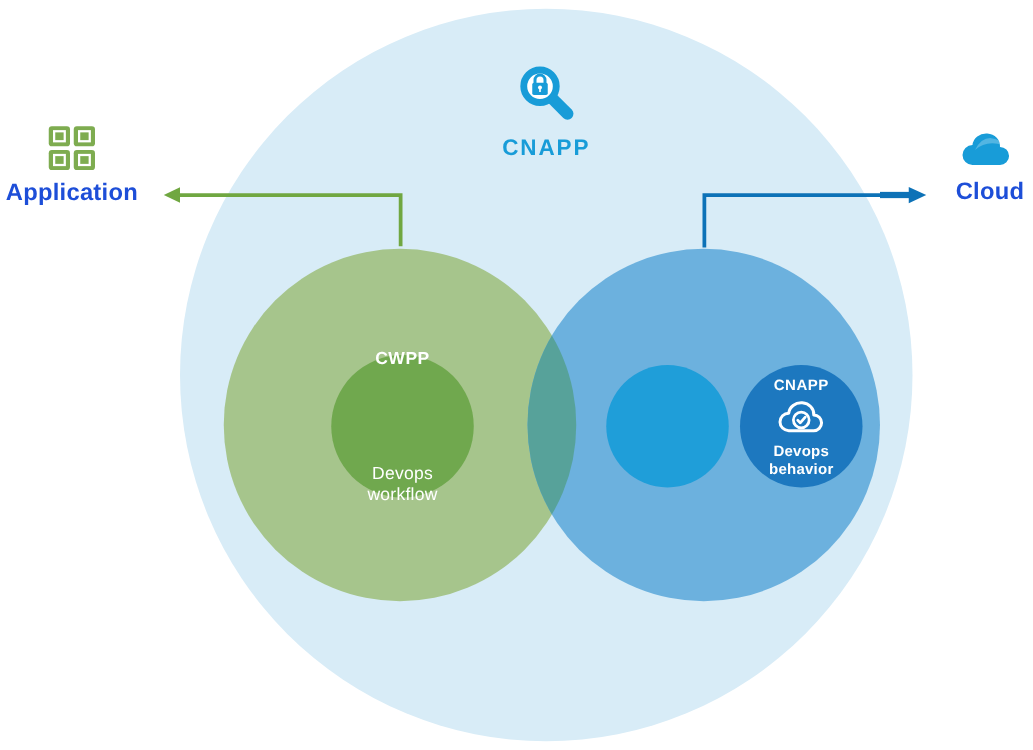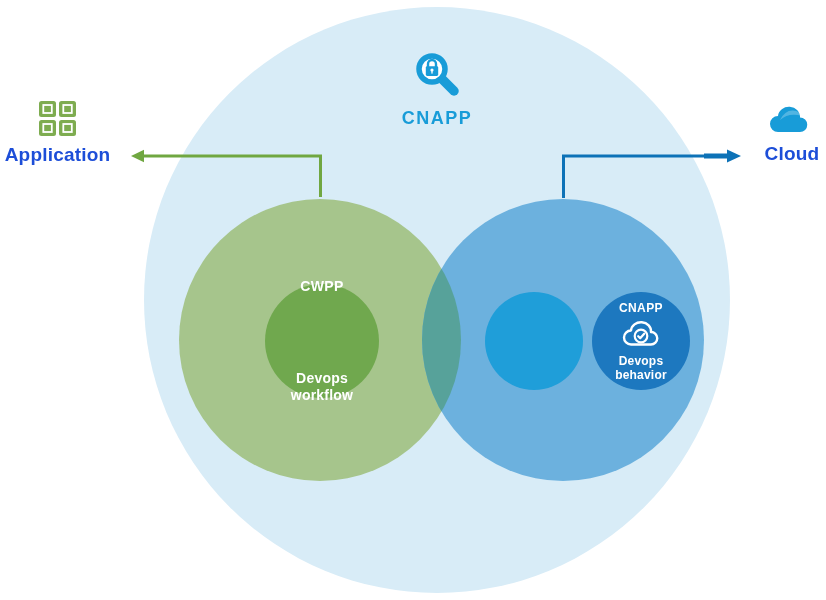--- a/index.html
+++ b/index.html
@@ -16,21 +16,21 @@
     font-weight:bold;font-size:18px;color:#189cd8;letter-spacing:1.5px;margin-top:7px;
   }
   .inner-circle{
     position:absolute;display:flex;flex-direction:column;align-items:center;
     justify-content:center;text-align:center;color:#ffffff;
   }
   #cwpp-content{left:265px;top:284px;width:114px;height:114px;gap:32px;}
   #ciem-content{left:485px;top:292px;width:98px;height:98px;}
   #cspm-content{left:592px;top:292px;width:98px;height:98px;}
   .circle-title-lg{font-weight:bold;font-size:14px;letter-spacing:.4px;}
-  .circle-sub-lg{font-weight:bold;font-size:14px;line-height:17px;letter-spacing:.2px;}
+  .circle-sub-lg{font-weight:normal;font-size:14px;line-height:17px;letter-spacing:.2px;}
   .circle-title-sm{font-weight:bold;font-size:12px;letter-spacing:.4px;}
   .circle-sub-sm{font-weight:bold;font-size:12px;line-height:14px;letter-spacing:.2px;}
   #cwpp-content .gears{margin:5px 0 7px 0;}
   #ciem-content .mid-icon{margin:7px 0 8px 0;}
   #cspm-content .mid-icon{margin:3px 0 4px 0;}
   #application-endpoint{left:0;top:100px;width:115px;}
   #cloud-endpoint{left:737px;top:103px;width:110px;}
   #cnapp-header{left:377px;top:51px;width:120px;}
 </style>
 </head>

